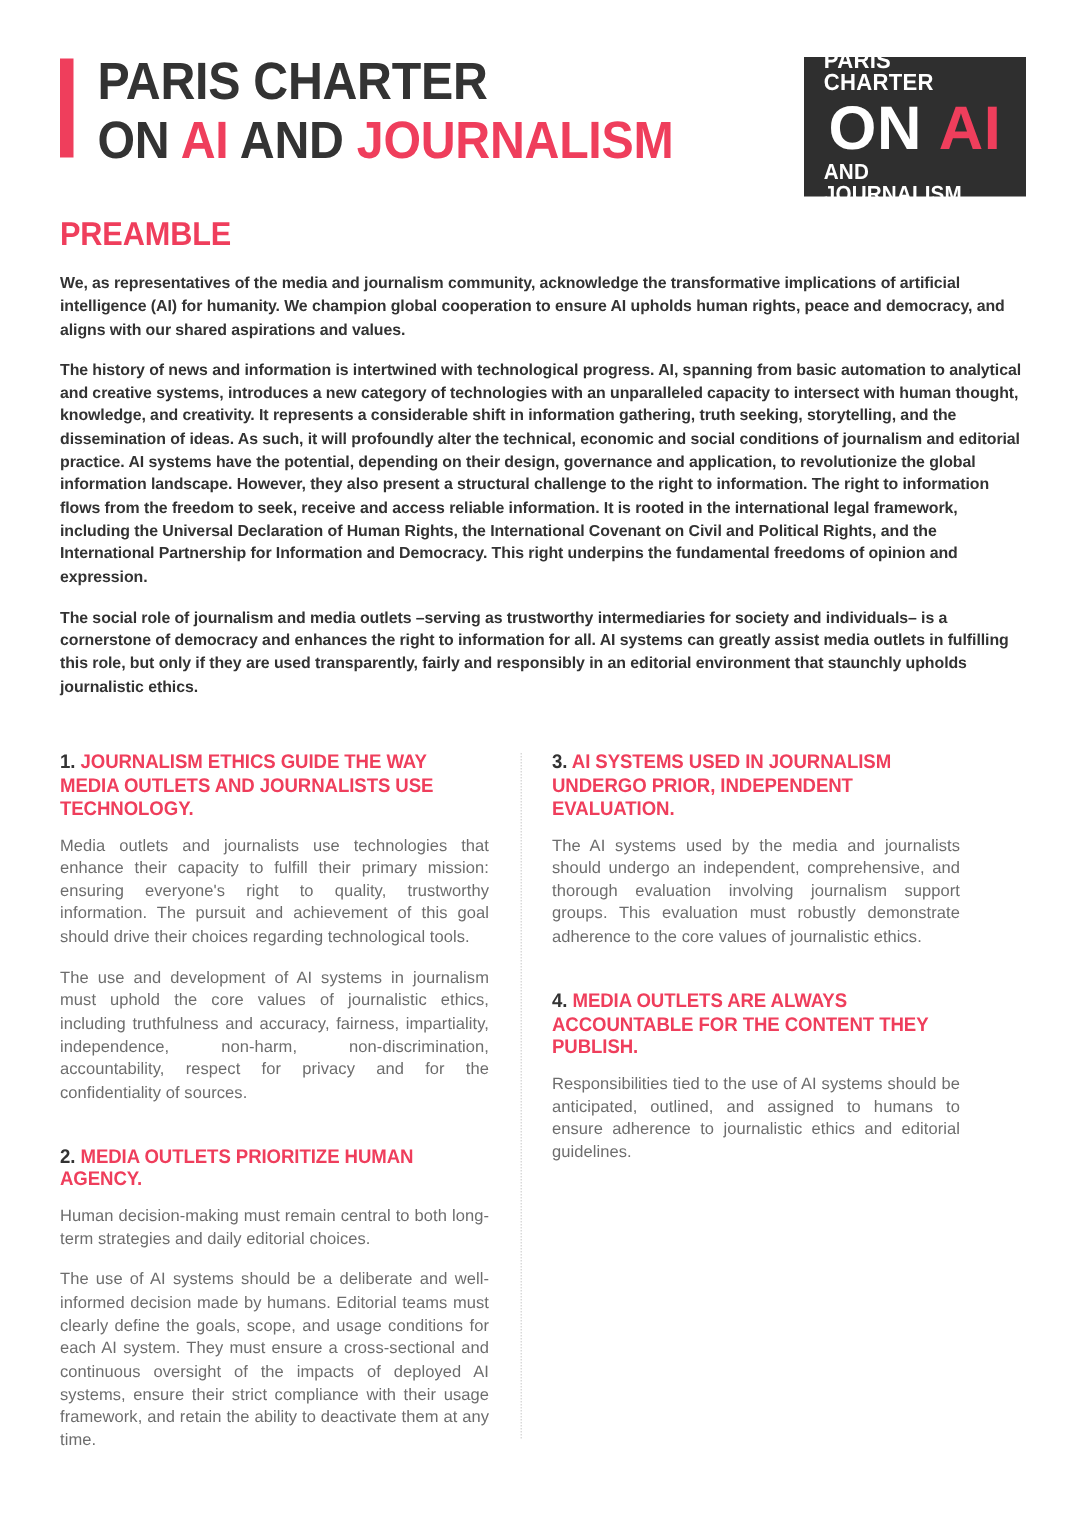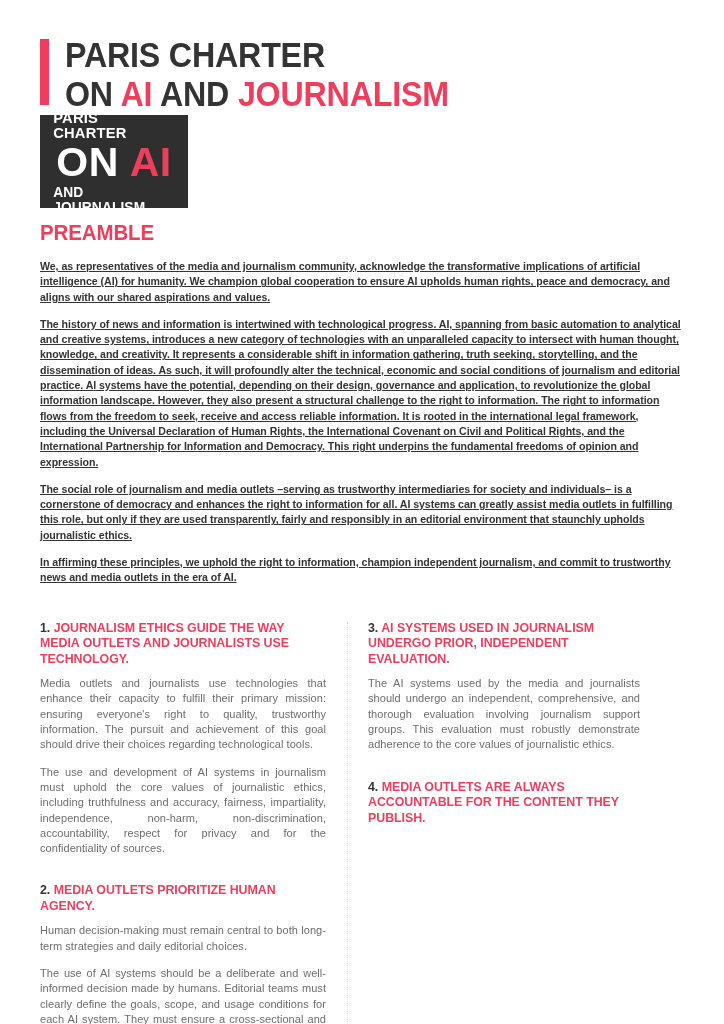--- a/index.html
+++ b/index.html
@@ -25,21 +25,20 @@
     background: #fff;
   }
 
   
   .header {
     position: relative;
     padding: 36px 40px 0 40px;
     display: flex;
     align-items: flex-start;
     justify-content: space-between;
-    flex-direction: column;
   }
 
   .title-wrap {
     display: flex;
     align-items: stretch;
   }
 
   .red-bar {
     width: 9px;
     background: #ef3e5c;
@@ -139,21 +138,20 @@
   }
 
   .preamble p {
     margin: 0 0 12px 0;
     font-size: 10.6px;
     line-height: 15.3px;
     color: #333333;
     font-weight: bold;
     letter-spacing: -0.05px;
     text-align: left;
-    text-decoration: underline;
   }
   .preamble p:last-child { margin-bottom: 0; }
 
   
   .columns {
     margin-top: 34px;
     display: flex;
     position: relative;
   }
   .col {
@@ -224,21 +222,20 @@
 
   <div class="body-area">
 
 
     <div class="preamble-heading">PREAMBLE</div>
 
     <div class="preamble">
       <p>We, as representatives of the media and journalism community, acknowledge the transformative implications of artificial intelligence (AI) for humanity. We champion global cooperation to ensure AI upholds human rights, peace and democracy, and aligns with our shared aspirations and values.</p>
       <p>The history of news and information is intertwined with technological progress. AI, spanning from basic automation to analytical and creative systems, introduces a new category of technologies with an unparalleled capacity to intersect with human thought, knowledge, and creativity. It represents a considerable shift in information gathering, truth seeking, storytelling, and the dissemination of ideas. As such, it will profoundly alter the technical, economic and social conditions of journalism and editorial practice. AI systems have the potential, depending on their design, governance and application, to revolutionize the global information landscape. However, they also present a structural challenge to the right to information. The right to information flows from the freedom to seek, receive and access reliable information. It is rooted in the international legal framework, including the Universal Declaration of Human Rights, the International Covenant on Civil and Political Rights, and the International Partnership for Information and Democracy. This right underpins the fundamental freedoms of opinion and expression.</p>
       <p>The social role of journalism and media outlets –serving as trustworthy intermediaries for society and individuals– is a cornerstone of democracy and enhances the right to information for all. AI systems can greatly assist media outlets in fulfilling this role, but only if they are used transparently, fairly and responsibly in an editorial environment that staunchly upholds journalistic ethics.</p>
-      <p>In affirming these principles, we uphold the right to information, champion independent journalism, and commit to trustworthy news and media outlets in the era of AI.</p>
     </div>
 
     <div class="columns">
 
       <div class="col-divider"></div>
 
       <div class="col col-left">
 
         <div class="section">
           <div class="sec-heading"><span class="num">1.</span> <span>JOURNALISM ETHICS GUIDE THE WAY MEDIA OUTLETS AND JOURNALISTS USE TECHNOLOGY.</span></div>
@@ -263,20 +260,21 @@
         <div class="section">
           <div class="sec-heading"><span class="num">3.</span> <span>AI SYSTEMS USED IN JOURNALISM UNDERGO PRIOR, INDEPENDENT EVALUATION.</span></div>
           <div class="sec-body">
             <p>The AI systems used by the media and journalists should undergo an independent, comprehensive, and thorough evaluation involving journalism support groups. This evaluation must robustly demonstrate adherence to the core values of journalistic ethics.</p>
           </div>
         </div>
 
         <div class="section">
           <div class="sec-heading"><span class="num">4.</span> <span>MEDIA OUTLETS ARE ALWAYS ACCOUNTABLE FOR THE CONTENT THEY PUBLISH.</span></div>
           <div class="sec-body">
+            <p>Responsibilities tied to the use of AI systems should be anticipated, outlined, and assigned to humans to ensure adherence to journalistic ethics and editorial guidelines.</p>
           </div>
         </div>
 
       </div>
 
     </div>
 
   </div>
 
 </div>

